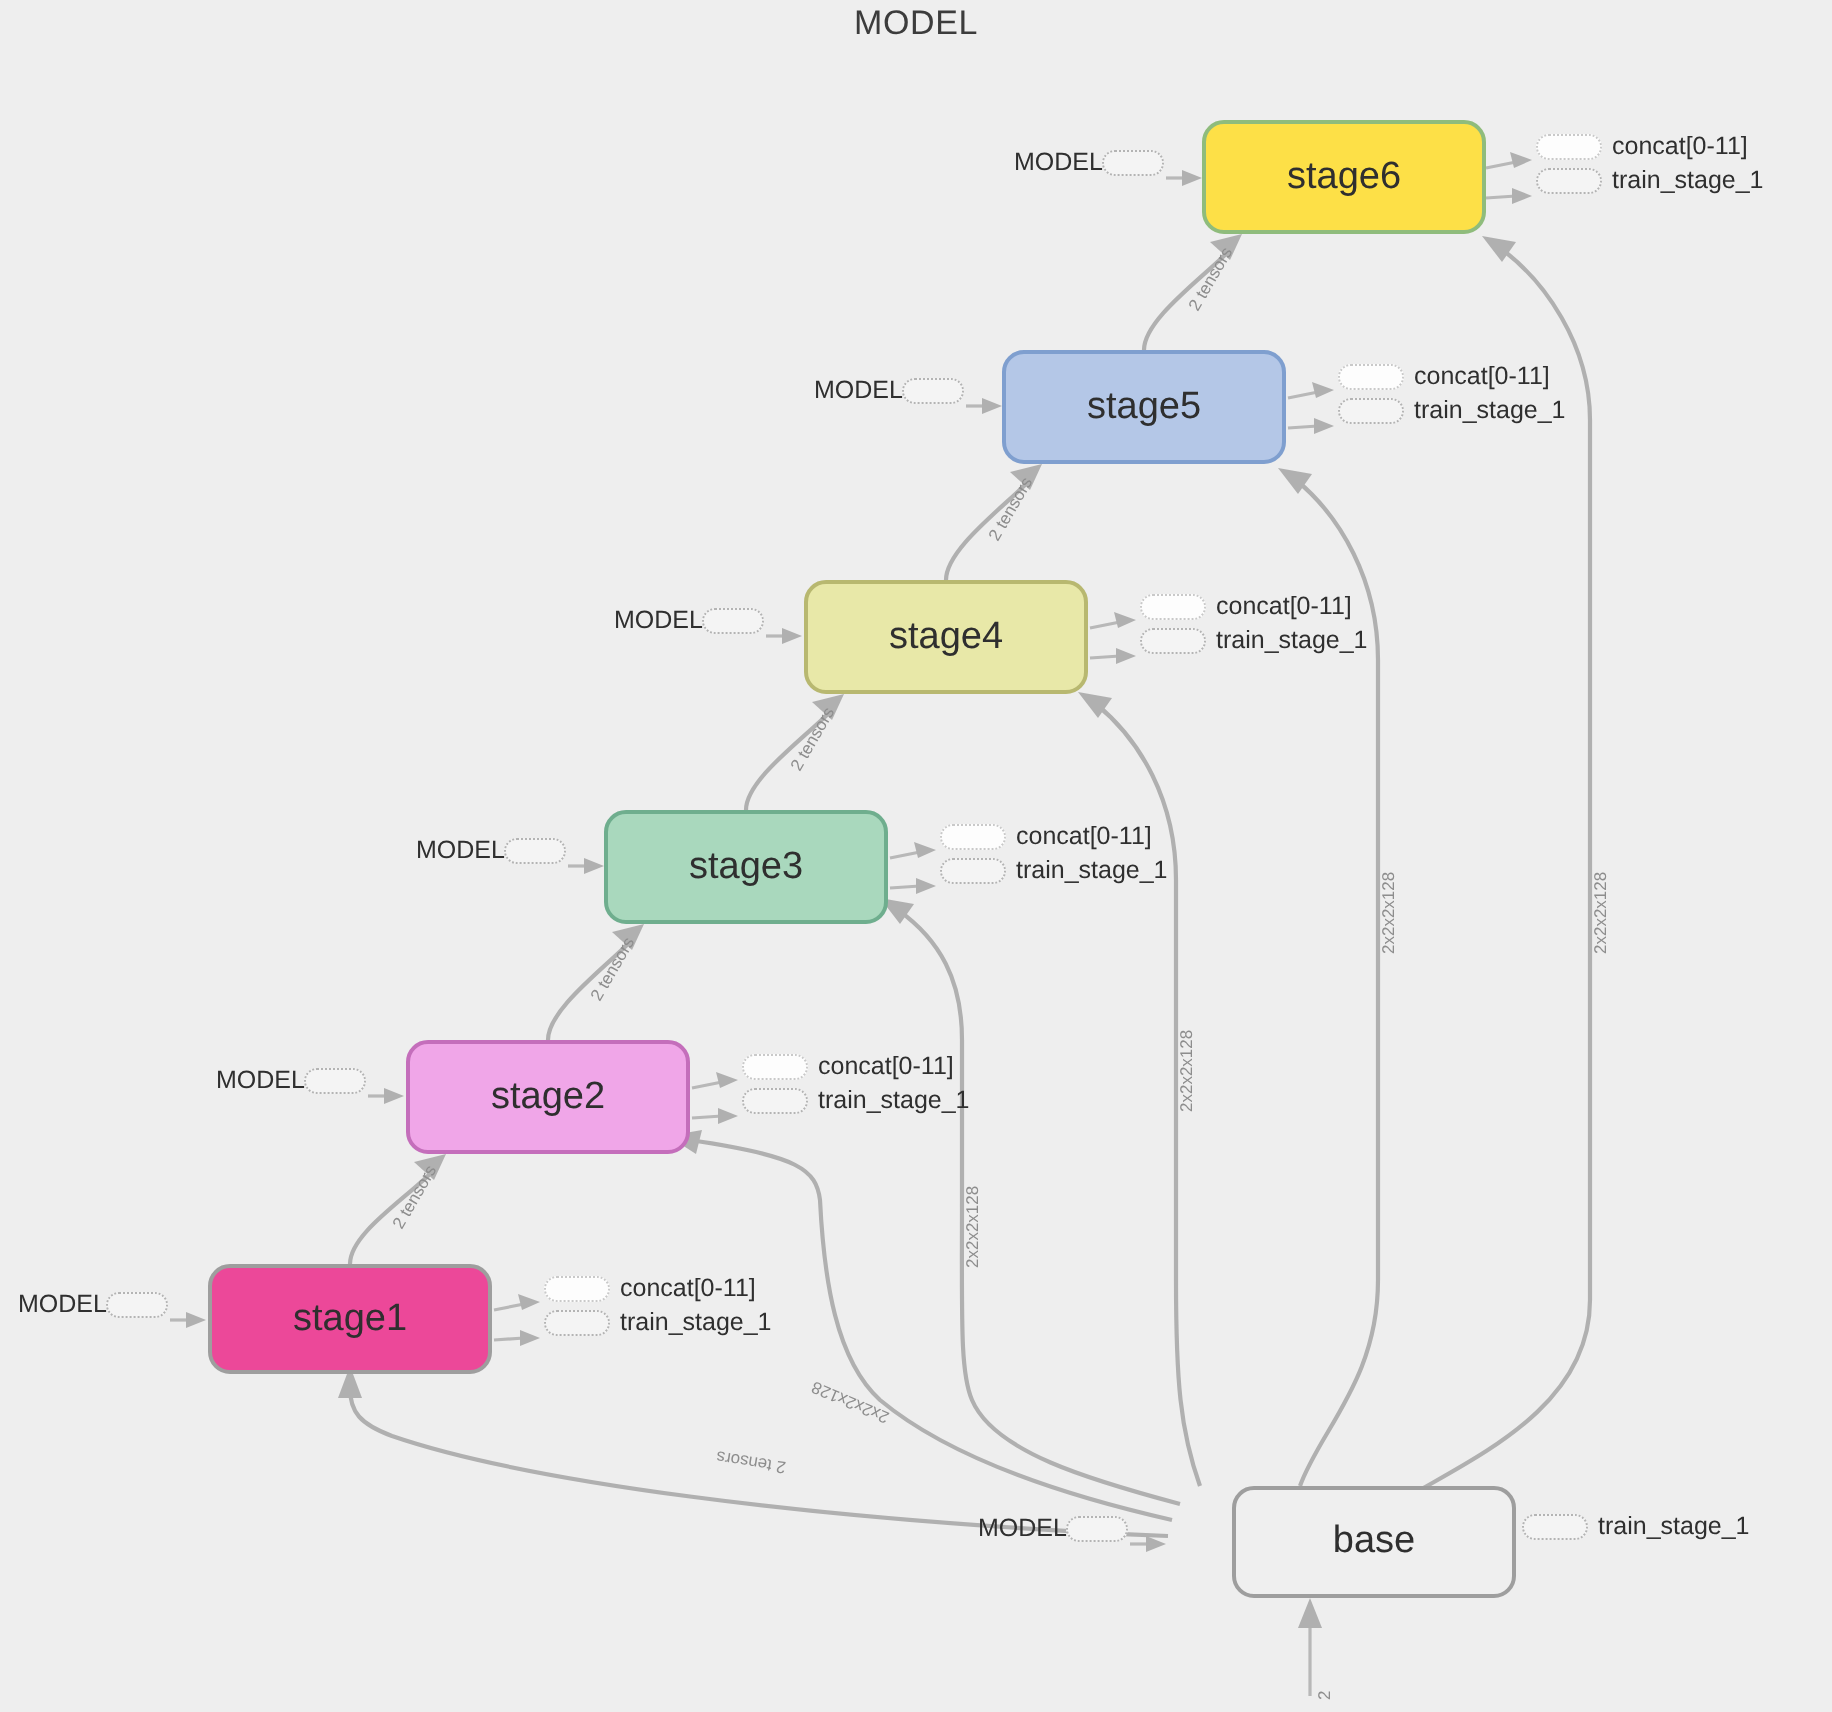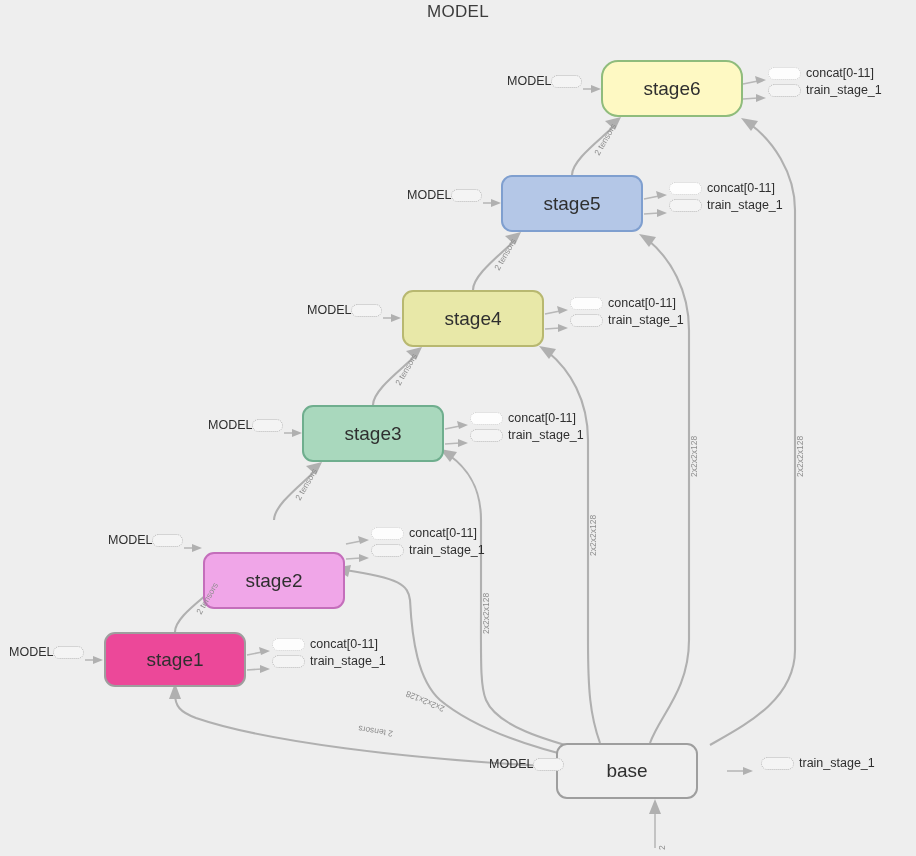--- a/index.html
+++ b/index.html
@@ -127,27 +127,27 @@
   <path class="ln-thin" d="M 247,655 L 262,652"></path>
     <polygon class="ah" points="270,651 259,647 261,655"></polygon>
   <path class="ln-thin" d="M 247,670 L 262,669"></path>
     <polygon class="ah" points="270,669 260,665 260,673"></polygon>
 
   <path class="ln-thin" d="M 727,771 L 745,771"></path>
     <polygon class="ah" points="753,771 743,767 743,775"></polygon>
 </svg>
 
 <div id="nodes-layer">
-    <div class="node" style="left: 601px; top: 60px; width: 142px; height: 57px; background: #fef9c3; border-color: rgb(143, 188, 124); border-radius: 17px;">stage6</div>
+    <div class="node" style="left: 601px; top: 60px; width: 142px; height: 57px; background: #fde047; border-color: rgb(143, 188, 124);">stage6</div>
     <div class="node" style="left: 501px; top: 175px; width: 142px; height: 57px; background: rgb(180, 199, 231); border-color: rgb(127, 159, 207);">stage5</div>
     <div class="node" style="left: 402px; top: 290px; width: 142px; height: 57px; background: rgb(232, 232, 168); border-color: rgb(184, 184, 112);">stage4</div>
     <div class="node" style="left: 302px; top: 405px; width: 142px; height: 57px; background: rgb(169, 216, 189); border-color: rgb(111, 174, 142);">stage3</div>
-    <div class="node" style="left: 203px; top: 520px; width: 142px; height: 57px; background: rgb(240, 166, 232); border-color: rgb(196, 110, 187); margin-top: 32px;">stage2</div>
+    <div class="node" style="left: 203px; top: 520px; width: 142px; height: 57px; background: rgb(240, 166, 232); border-color: rgb(196, 110, 187);">stage2</div>
     <div class="node" style="left: 104px; top: 632px; width: 142px; height: 55px; background: #ec4899; border-color: rgb(158, 158, 158);">stage1</div>
-    <div class="node" style="left: 556px; top: 743px; width: 142px; height: 56px; background: rgb(239, 239, 239); border-color: rgb(158, 158, 158);">base</div>
+    <div class="node" style="left: 616px; top: 743px; width: 142px; height: 56px; background: rgb(239, 239, 239); border-color: rgb(158, 158, 158);">base</div>
   </div>
 <div id="pins-layer">
     <div class="io-label" style="left: 507px; top: 74px;">MODEL</div>
     <div class="pill" style="left: 551px; top: 75px; width: 31px; height: 13px;"></div>
     <div class="io-label" style="left: 407px; top: 188px;">MODEL</div>
     <div class="pill" style="left: 451px; top: 189px; width: 31px; height: 13px;"></div>
     <div class="io-label" style="left: 307px; top: 303px;">MODEL</div>
     <div class="pill" style="left: 351px; top: 304px; width: 31px; height: 13px;"></div>
     <div class="io-label" style="left: 208px; top: 418px;">MODEL</div>
     <div class="pill" style="left: 252px; top: 419px; width: 31px; height: 13px;"></div>

